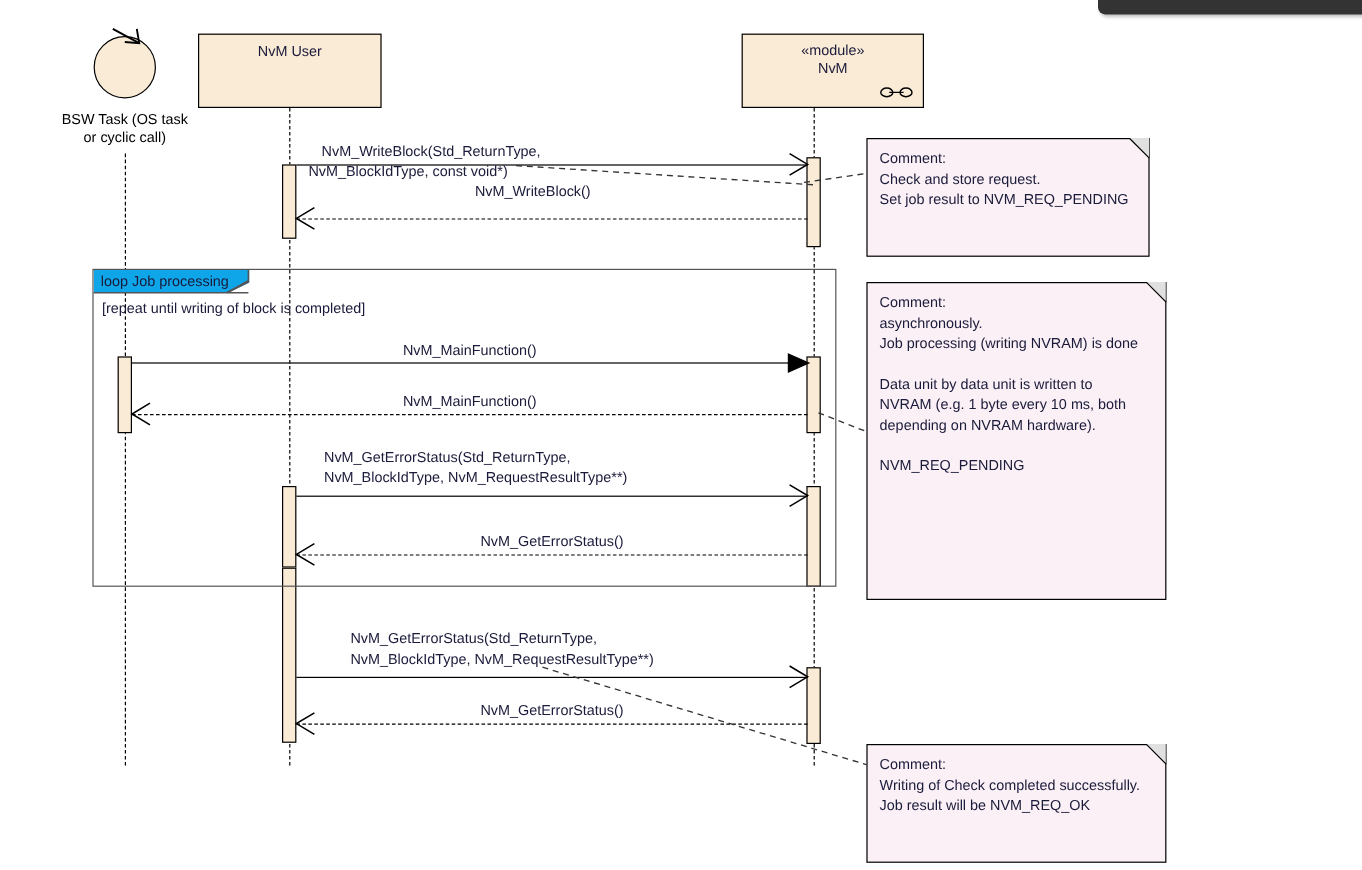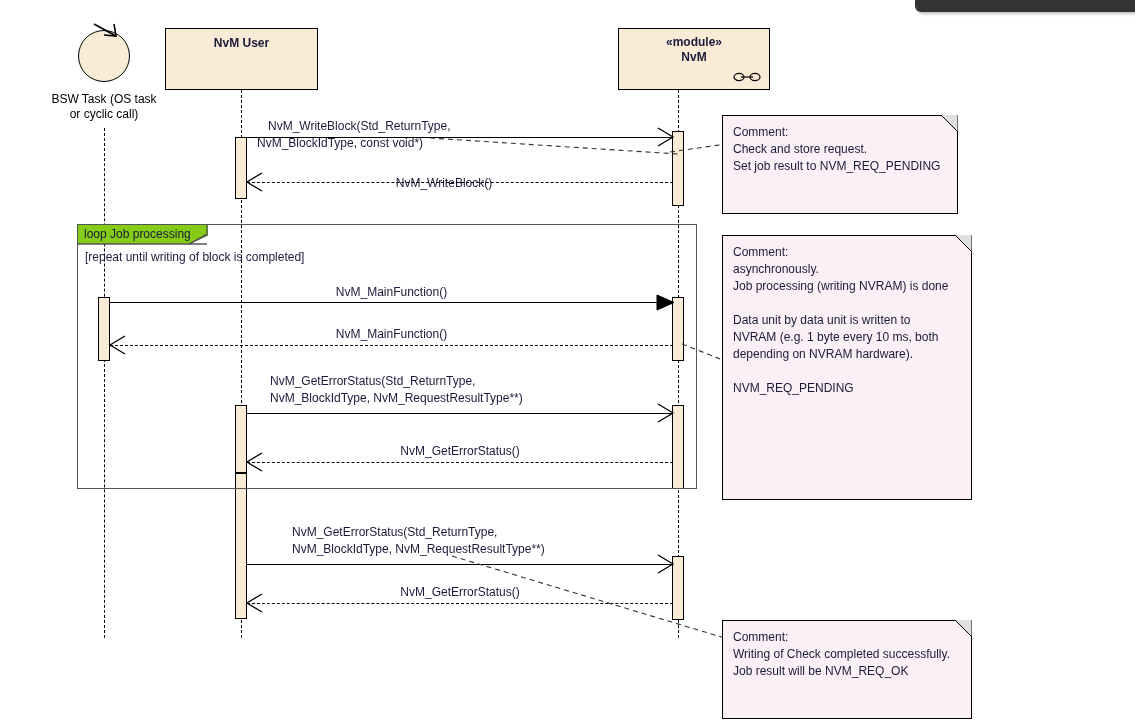--- a/index.html
+++ b/index.html
@@ -31,21 +31,21 @@
 
   
   .head-box {
     background: #FAEBD7;
     border: 1px solid #000;
     box-sizing: border-box;
     text-align: center;
     font-size: 12px;
     color: #1a1a3a;
   }
-  .head-box .ln { display: block; line-height: 15px; font-weight: bold; }
+  .head-box .ln { display: block; line-height: 15px; }
   .head-title { padding-top: 7px; }
 
   
   .lollipop { right: 8px; bottom: 6px; width: 28px; height: 12px; }
 
   
   .actor-circle {
     width: 52px; height: 52px;
     border: 1.6px solid #000;
     border-radius: 50%;
@@ -86,21 +86,21 @@
   
   .arrow-svg { overflow: visible; }
 
   
   .frag {
     border: 1.5px solid #555;
     box-sizing: border-box;
     background: transparent;
   }
   .frag-tab {
-    background: #84cc16;
+    background: #0ea5e9;
     font-size: 12px;
     color: #1a1a3a;
     line-height: 17px;
     padding: 1px 16px 1px 6px;
     box-sizing: border-box;
     white-space: nowrap;
   }
   .frag-guard {
     font-size: 12px;
     color: #1a1a3a;
@@ -177,21 +177,21 @@
   <div class="abs activation" style="left:672px; top:405px; height:84px;"></div>
   <div class="abs activation" style="left:672px; top:556px; height:64px;"></div>
 
   <div class="abs msg-label" style="left:268px; top:119px;">NvM_WriteBlock(Std_ReturnType,</div>
   <div class="abs msg-label" style="left:257px; top:136px;">NvM_BlockIdType, const void*)</div>
   <div class="abs msg-line" style="left:247px; top:137px; width:426px;"></div>
   <svg class="abs arrow-svg" style="left:656px; top:127px; width:20px; height:20px;">
     <polyline points="2,1 17,10 2,19" fill="none" stroke="#000" stroke-width="1.3"></polyline>
   </svg>
 
-  <div class="abs msg-label center" style="left:247px; top:176px; width:394px;">NvM_WriteBlock()</div>
+  <div class="abs msg-label center" style="left:247px; top:152px; width:394px;">NvM_WriteBlock()</div>
   <div class="abs msg-line dashed" style="left:247px; top:182px; width:426px;"></div>
   <svg class="abs arrow-svg" style="left:245px; top:172px; width:20px; height:20px;">
     <polyline points="17,1 2,10 17,19" fill="none" stroke="#000" stroke-width="1.3"></polyline>
   </svg>
 
   <div class="abs frag" style="left:77px; top:224px; width:620px; height:265px;"></div>
   <div class="abs" style="left:78px; top:225px; width:130px; height:19px;">
     <div class="frag-tab" style="width:130px; height:19px; clip-path: polygon(0 0, 100% 0, 100% 55%, 86% 100%, 0 100%); border-right:none;">loop Job processing</div>
   </div>
   <svg class="abs" style="left:77px; top:224px; width:134px; height:21px;">

